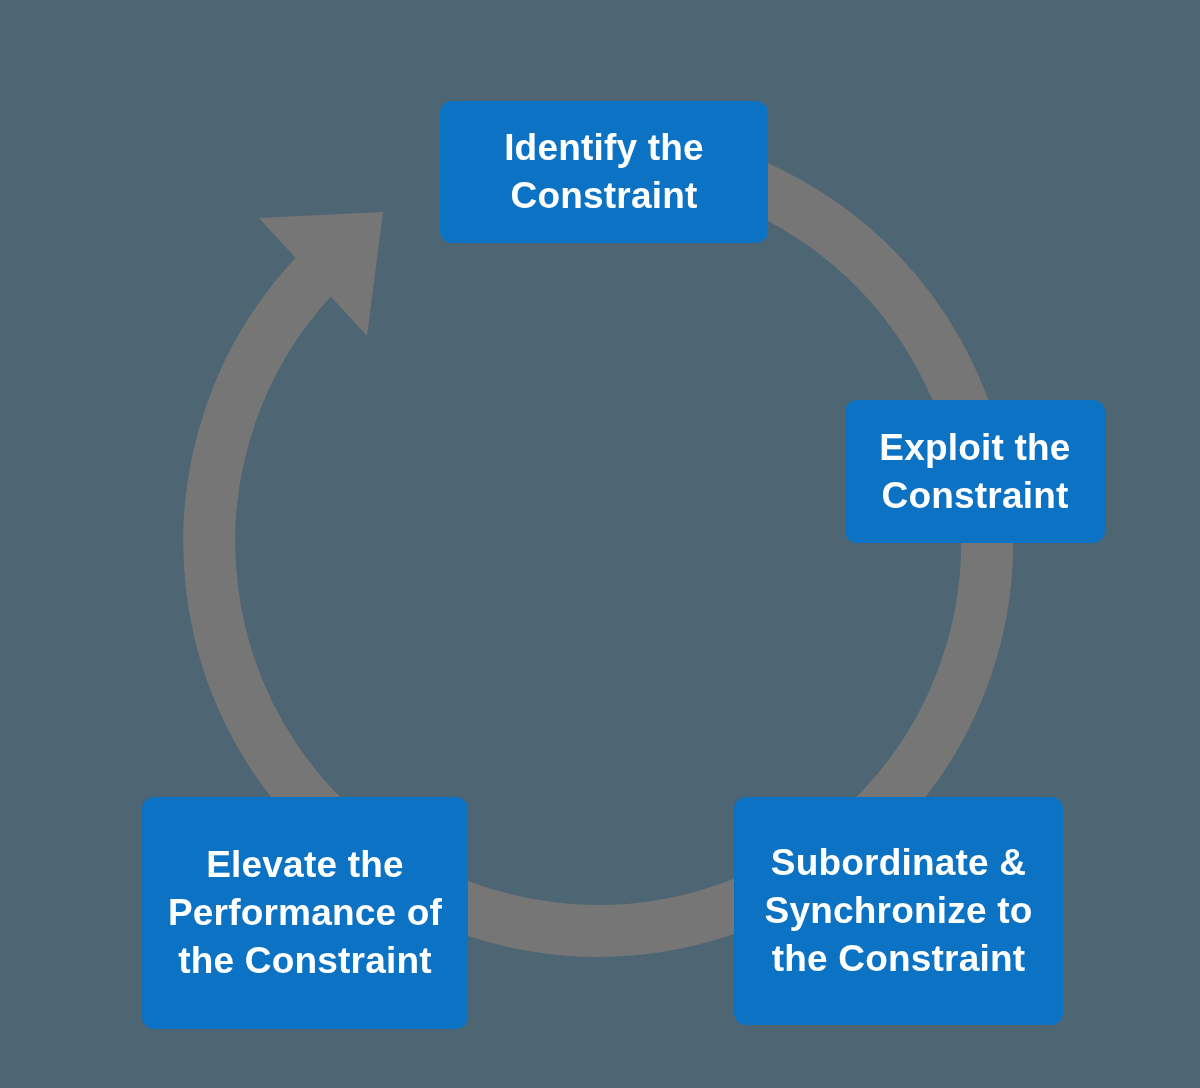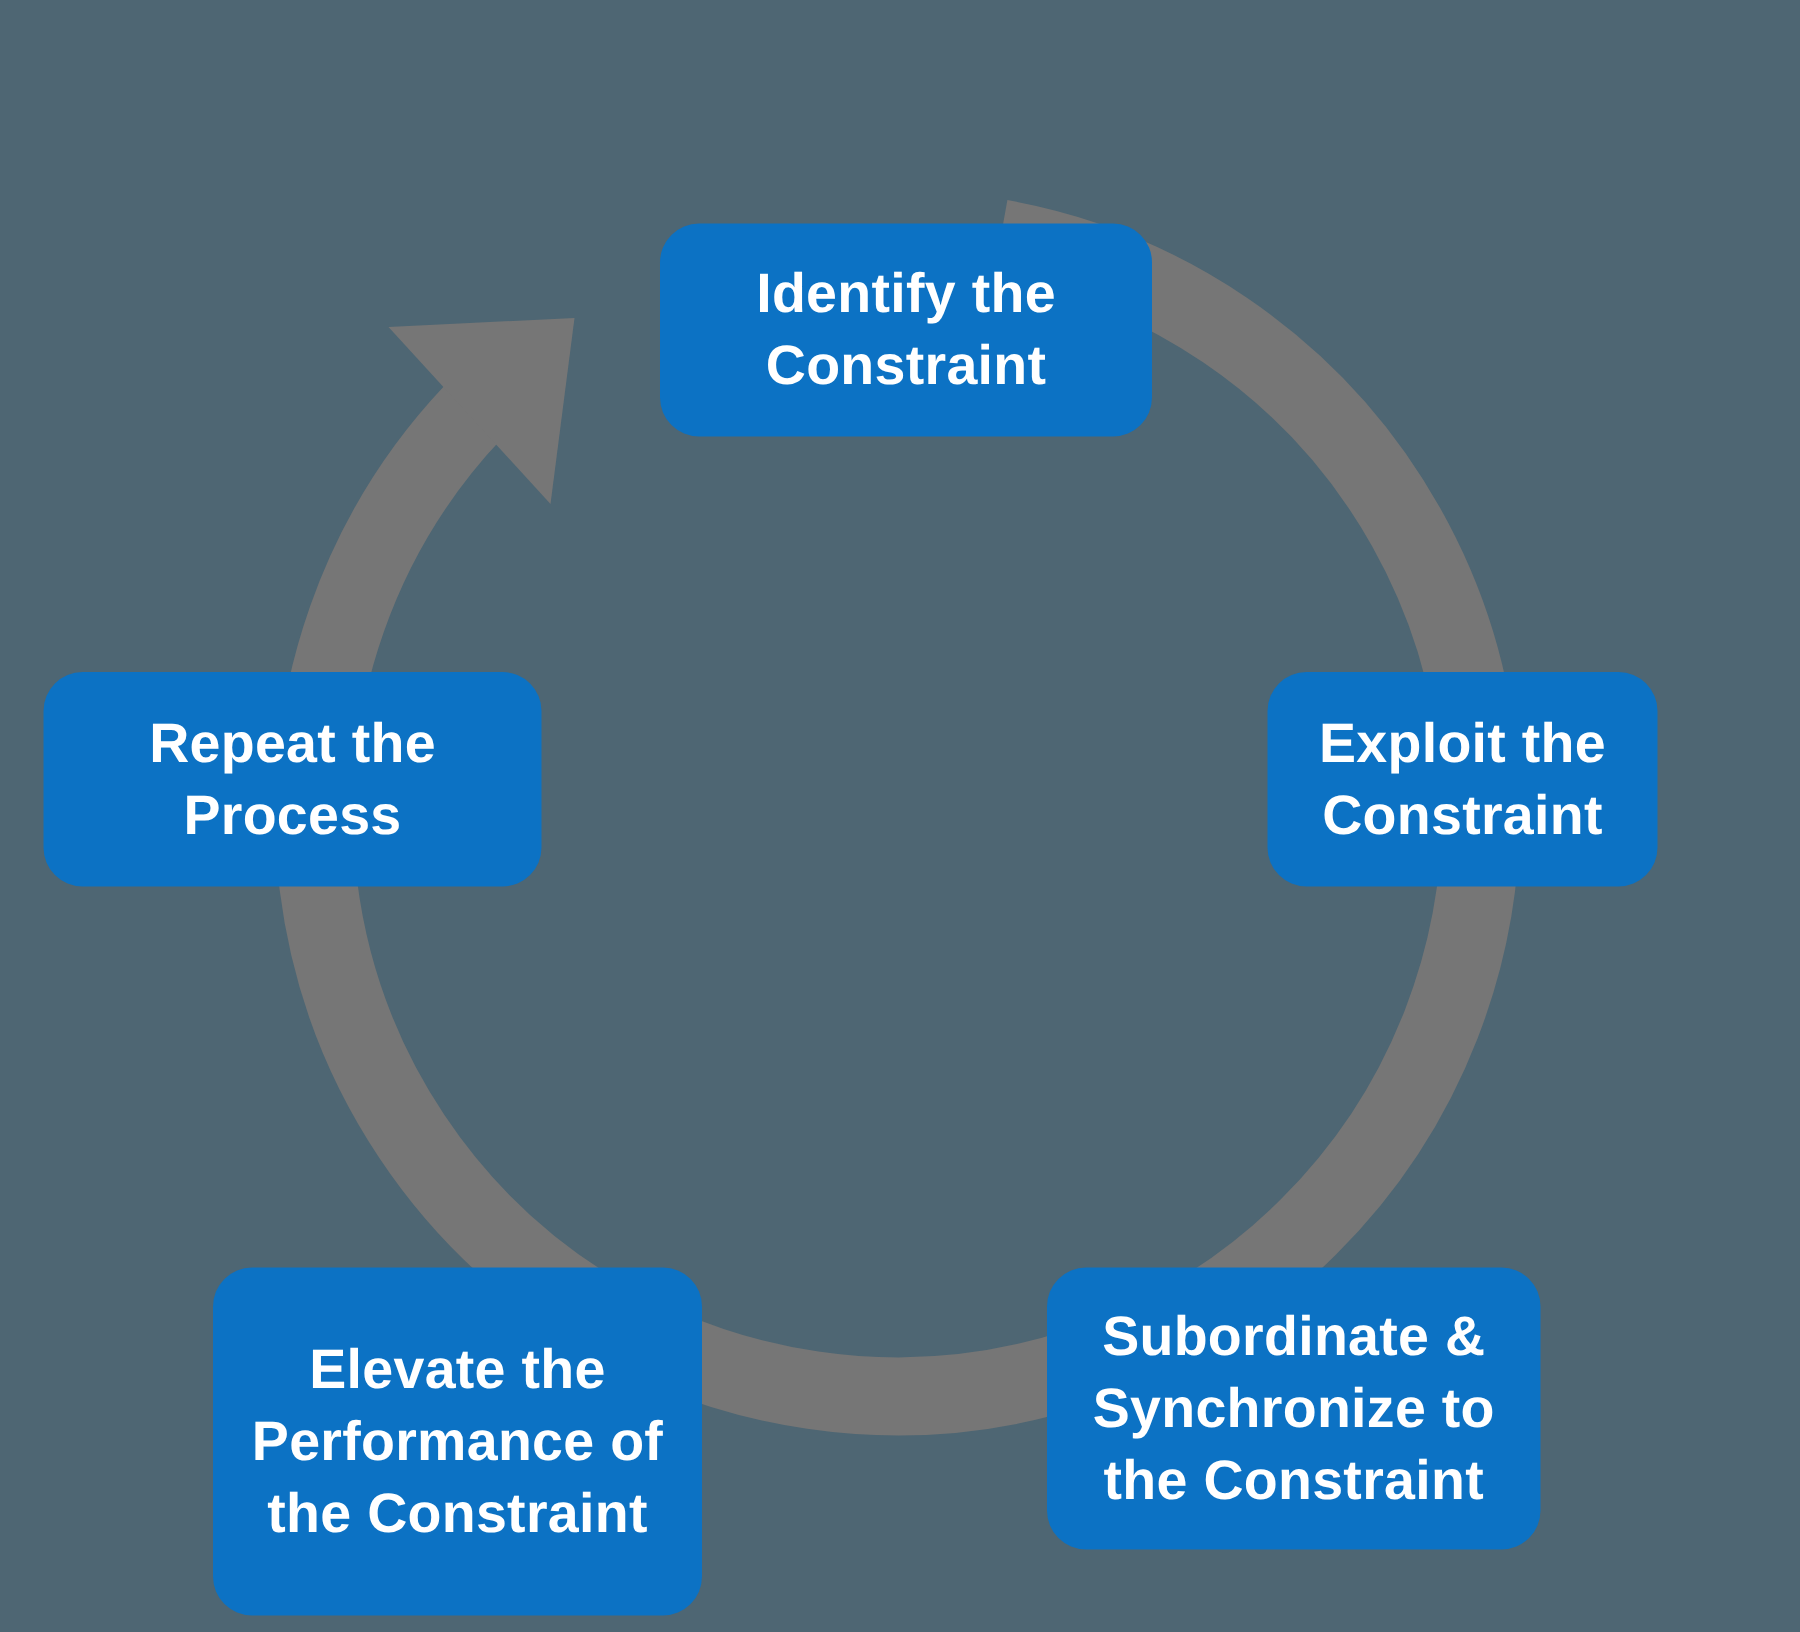--- a/index.html
+++ b/index.html
@@ -20,39 +20,38 @@
   }
   .ring-svg {
     position: absolute;
     inset: 0;
     width: 1200px;
     height: 1088px;
   }
   .step {
     position: absolute;
     background: var(--box);
-    border-radius: 26px;
+    border-radius: 12px;
     display: flex;
     align-items: center;
     justify-content: center;
     text-align: center;
     padding: 24px 14px;
-    margin-top: 48px;
   }
   .step-label {
     color: var(--text);
     font-size: 37px;
     font-weight: bold;
     line-height: 48px;
     white-space: pre-line;
     letter-spacing: 0.2px;
   }
   .step-identify    { left: 440px; top: 101px; width: 328px; height: 142px; }
   .step-exploit     { left: 845px; top: 400px; width: 260px; height: 143px; text-align: center; }
-  .step-subordinate { left: 698px; top: 797px; width: 329px; height: 188px; }
+  .step-subordinate { left: 734px; top: 797px; width: 329px; height: 228px; }
   .step-elevate     { left: 142px; top: 797px; width: 326px; height: 232px; }
   .step-repeat      { left:  29px; top: 400px; width: 332px; height: 143px; }
 </style>
 </head>
 <body>
 
 <div class="canvas">
 
   <svg class="ring-svg" viewBox="0 0 1200 1088" aria-hidden="true">
 
@@ -75,18 +74,14 @@
 Synchronize to
 the Constraint</div>
   </div>
 
   <div class="step step-elevate">
     <div class="step-label">Elevate the
 Performance of
 the Constraint</div>
   </div>
 
-  <div class="step step-repeat">
-    <div class="step-label">Repeat the
-Process</div>
-  </div>
 
 </div>
 
 </body></html>

